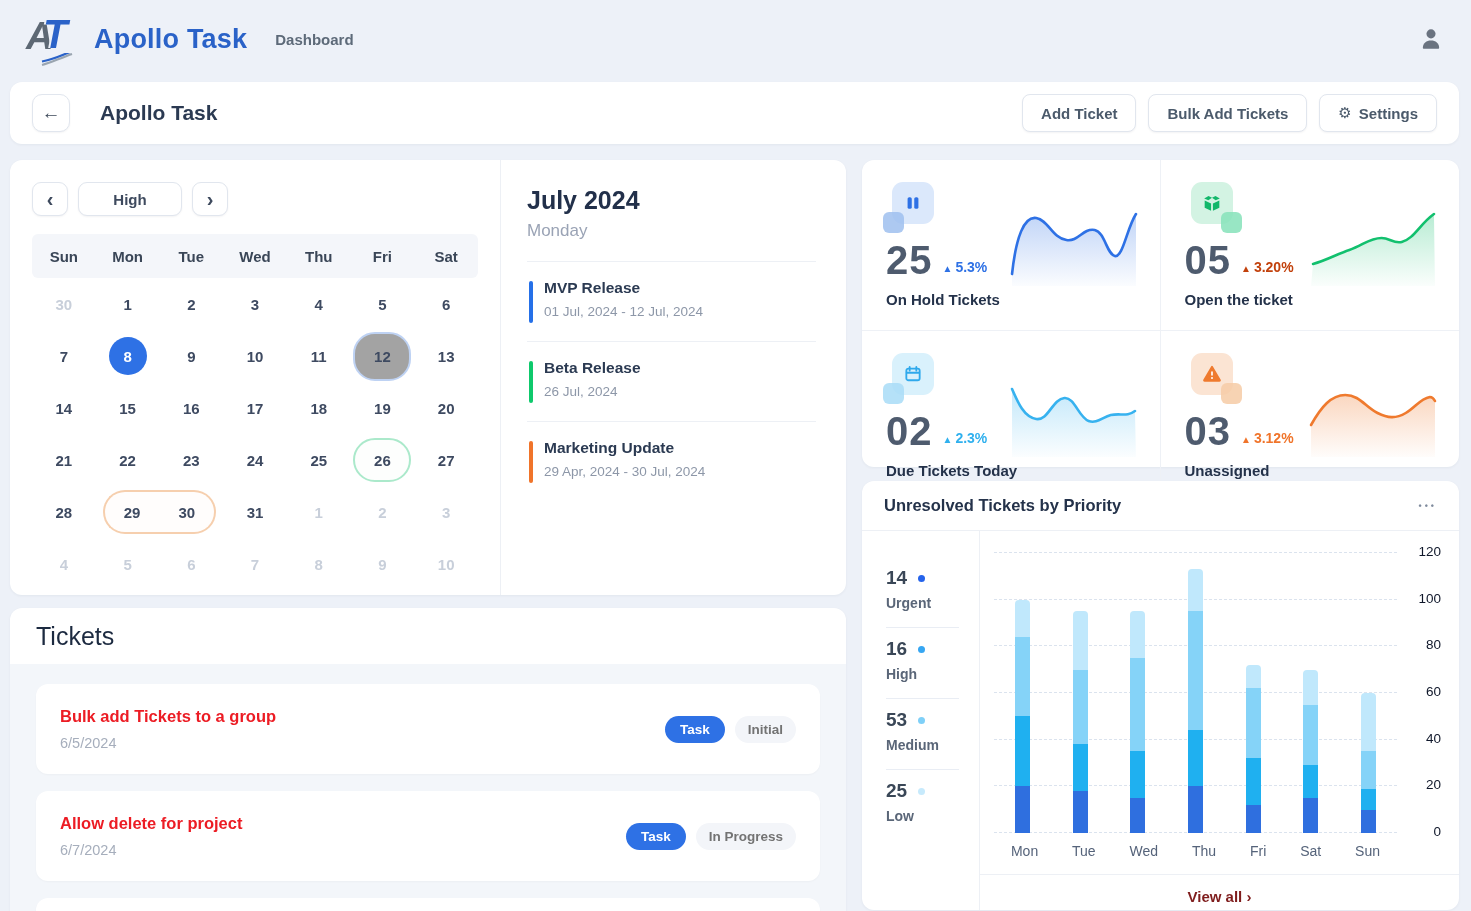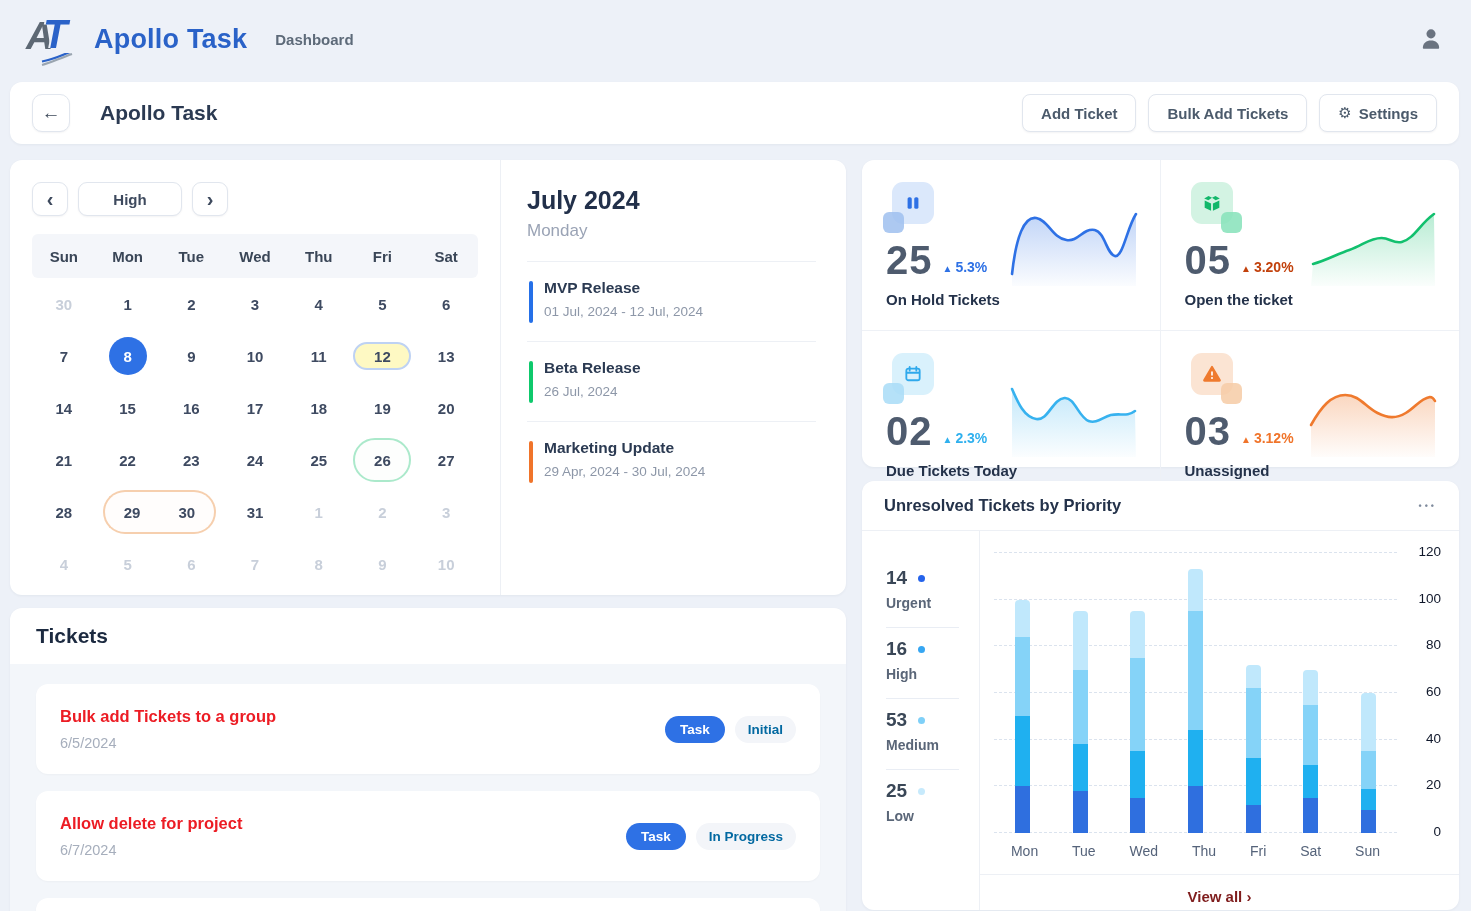--- a/index.html
+++ b/index.html
@@ -31,21 +31,21 @@
   .cal-nav { display:flex; gap:10px; }
   .nav-btn { width:36px; height:34px; border:1px solid #e1e6ee; border-radius:9px; background:#fff; display:flex; align-items:center; justify-content:center; font-size:20px; font-weight:700; color:#3e4a5e; cursor:pointer; box-shadow:0 1px 2px rgba(16,24,40,.05); line-height:1; }
   .today-btn { width:104px; height:34px; border:1px solid #e1e6ee; border-radius:9px; background:#fff; font-family:inherit; font-size:15px; font-weight:600; color:#3e4a5e; cursor:pointer; box-shadow:0 1px 2px rgba(16,24,40,.05); }
   .cal-weekdays { display:flex; background:#f4f6fa; border-radius:6px; margin-top:18px; height:44px; align-items:center; }
   .cal-wd { flex:1; text-align:center; font-size:15px; font-weight:700; color:#3a4657; }
   .cal-row { display:flex; height:52px; }
   .cal-cell { flex:1; position:relative; display:flex; align-items:center; justify-content:center; }
   .cal-day { min-width:38px; height:38px; display:flex; align-items:center; justify-content:center; font-size:15px; font-weight:600; color:#3e4a61; border-radius:50%; cursor:pointer; }
   .cal-day.muted, .cal-range.muted { color:#c8cfda; }
   .cal-day.today { background:#2e71e5; color:#fff; width:38px; }
-  .cal-day.outline-blue { width:58px; height:28px; border-radius:22px; border:2px solid #bed2f3; background:#fef9c3; }
+  .cal-day.outline-blue { width:58px; height:49px; border-radius:22px; border:2px solid #bed2f3; background:#a3a3a3; }
   .cal-day.outline-green { width:58px; height:44px; border-radius:22px; border:2px solid #abe9cb; background:#fdfefd; }
   .cal-range { position:absolute; top:4px; bottom:4px; display:flex; align-items:center; justify-content:center; font-size:15px; font-weight:600; color:#3e4a61; background:#fffdfc; cursor:pointer; }
   .cal-range.range-orange-start { left:7px; right:0; border:2px solid #f6cfae; border-right:none; border-radius:22px 0 0 22px; }
   .cal-range.range-orange-end { left:0; right:7px; border:2px solid #f6cfae; border-left:none; border-radius:0 22px 22px 0; }
 
   
   .agenda { position:absolute; left:490px; top:0; right:0; bottom:0; border-left:1px solid #edf0f5; padding:26px 30px 0 26px; }
   .agenda-month { font-size:25px; font-weight:800; color:#22304a; }
   .agenda-weekday { font-size:17px; color:#9aa3b5; margin-top:6px; }
   .agenda-head-divider { border-top:1px solid #edf0f5; margin-top:20px; }
@@ -94,29 +94,29 @@
   .bars { position:absolute; left:0; right:52px; top:0; bottom:0; display:flex; justify-content:space-around; align-items:flex-end; }
   .bar-stack { width:15px; display:flex; flex-direction:column-reverse; border-radius:4px 4px 0 0; overflow:hidden; }
   .xrow { display:flex; justify-content:space-around; margin:10px 52px 0 0; }
   .xtick { font-size:14px; color:#55637a; }
   .chart-foot { border-top:1px solid #edf0f5; margin-top:15px; padding:13px; text-align:center; }
   .view-all { color:#7f1d1d; font-size:15px; font-weight:700; cursor:pointer; }
 
   
   .tickets-card { left:10px; top:608px; width:836px; height:330px; overflow:hidden; }
   .tickets-head { height:56px; display:flex; align-items:center; padding:0 26px; }
-  .tickets-title { font-size:21px; font-weight:700; color:#1c2a40; }
+  .tickets-title { font-size:25px; font-weight:400; color:#1c2a40; }
   .tickets-body { background:#f3f6fa; height:calc(100% - 56px); padding:20px 26px; }
   .ticket-card { background:#fff; border-radius:12px; height:90px; padding:17px 24px; display:flex; justify-content:space-between; align-items:center; margin-bottom:17px; box-shadow:0 1px 2px rgba(16,24,40,.03); cursor:pointer; }
   .ticket-card.partial { height:60px; margin-bottom:0; }
   .ticket-title { color:#ec1c24; font-size:16.5px; font-weight:700; }
   .ticket-date { color:#a6aebc; font-size:14.5px; margin-top:9px; }
   .badges { display:flex; align-items:center; gap:10px; }
   .task-pill { background:#2e71e5; color:#fff; font-size:13.5px; font-weight:700; padding:6px 15px; border-radius:999px; }
-  .status-pill { background:#f3f5f9; color:#0369a1; font-size:13.5px; font-weight:700; padding:6px 13px; border-radius:999px; }
+  .status-pill { background:#f3f5f9; color:#737373; font-size:13.5px; font-weight:700; padding:6px 13px; border-radius:999px; }
 </style>
 </head>
 <body>
 
 <div class="app">
 
   <header class="navbar">
     <div class="logo">
       <span class="logo-a">A</span>
       <span class="logo-t">T</span>

